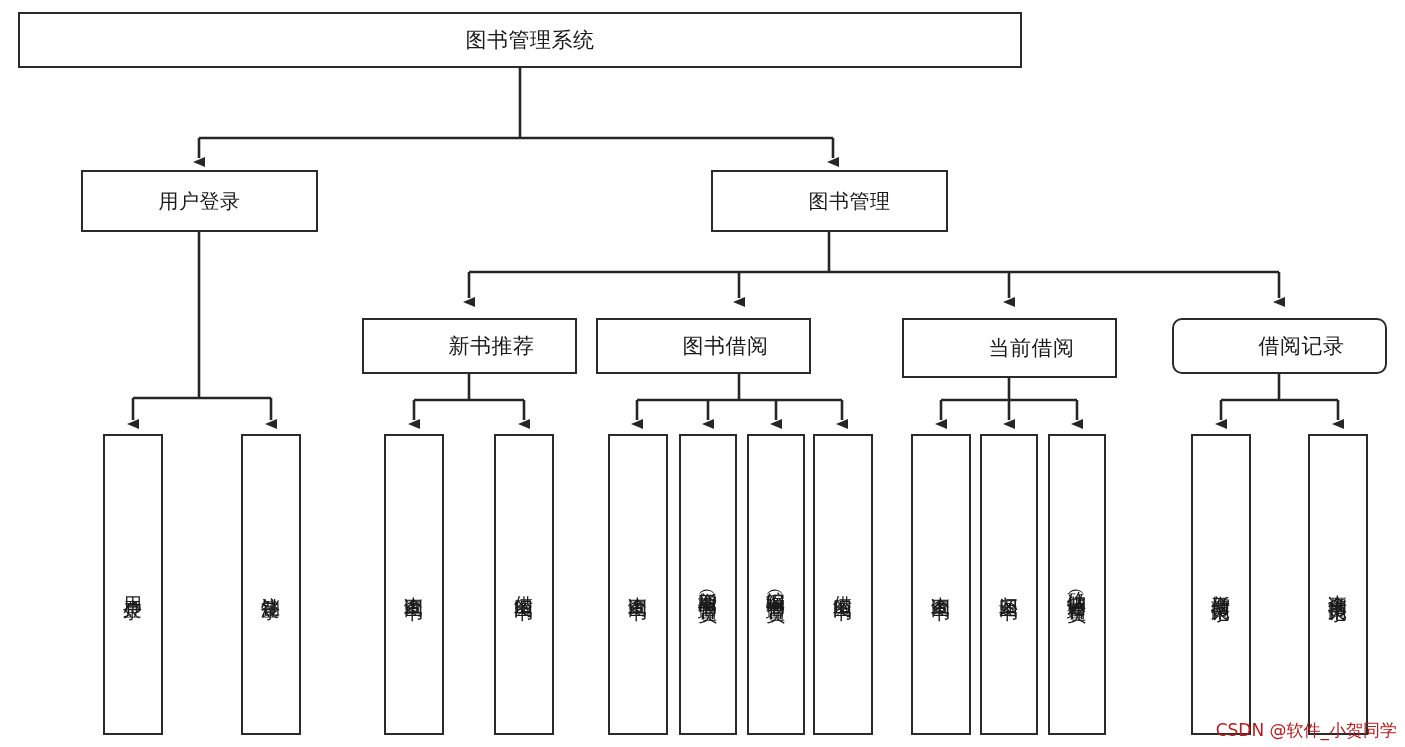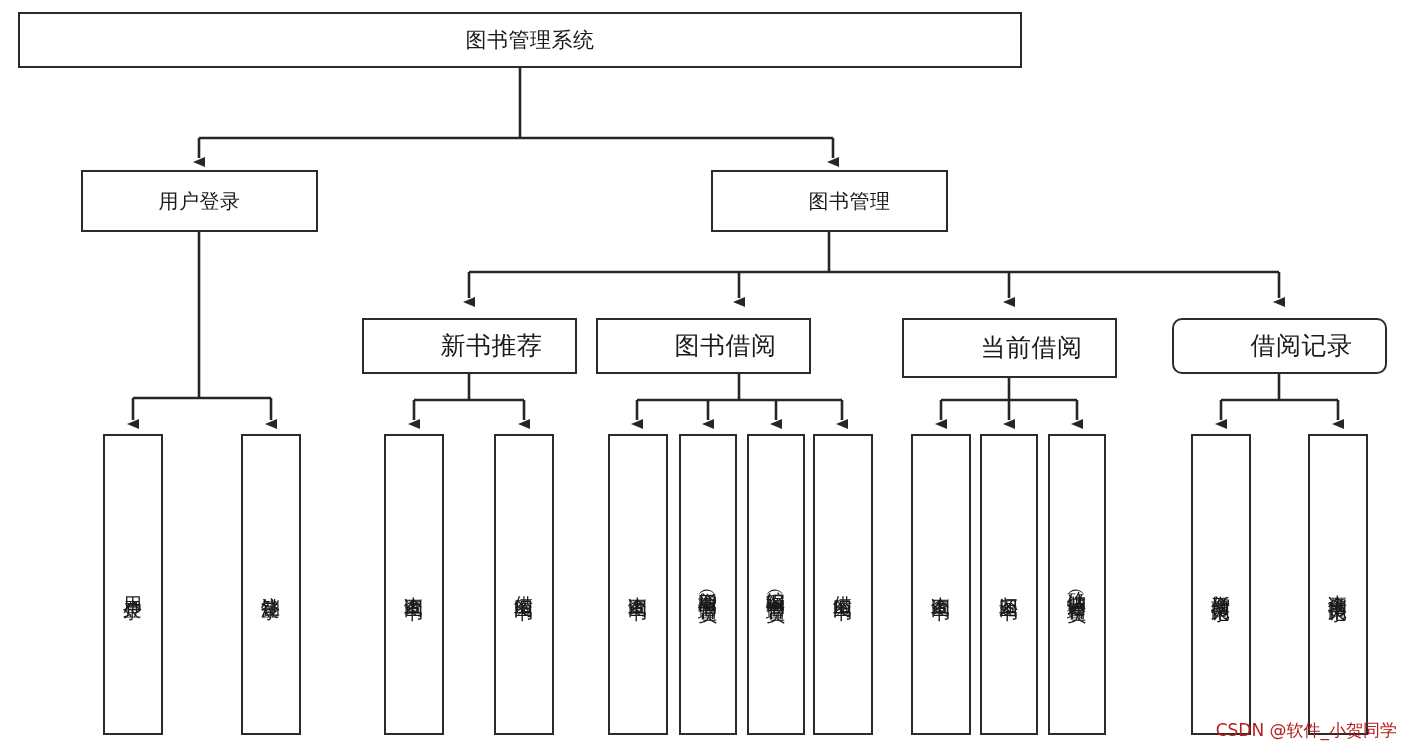--- a/index.html
+++ b/index.html
@@ -36,21 +36,21 @@
     z-index: 2;
   }
   .node.root {
     font-size: 21px;
     padding-left: 20px;
   }
   .node.lvl2 {
     font-size: 20px;
   }
   .node.lvl3 {
-    font-size: 25px;
+    font-size: 21px;
     padding-left: 44px;
   }
   .node.leaf {
     font-size: 19px;
   }
   .node-label {
     line-height: 1.25;
     white-space: nowrap;
     letter-spacing: 0.5px;
   }

